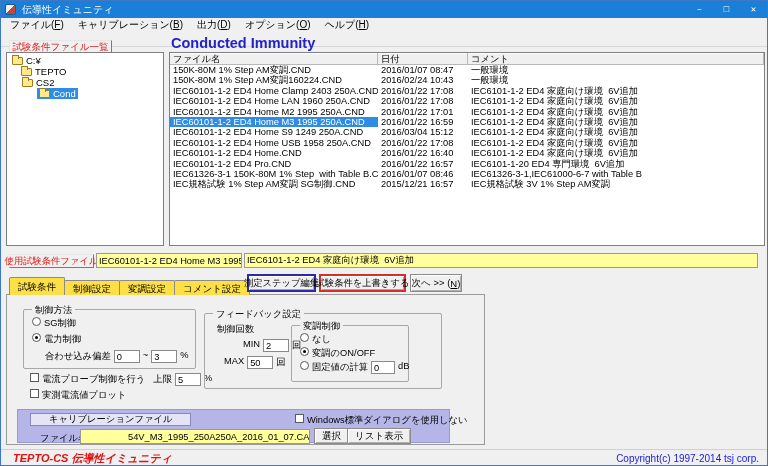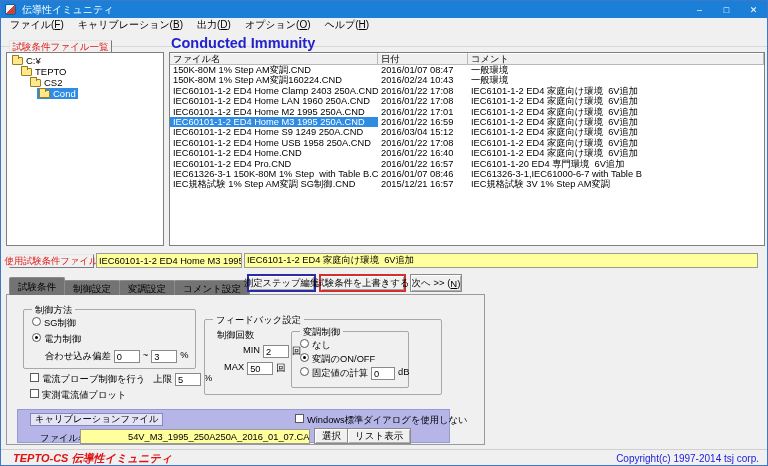--- a/index.html
+++ b/index.html
@@ -4,21 +4,21 @@
 <style>
   * { margin:0; padding:0; box-sizing:border-box; }
   html,body { background:#8a8a8a; }
   body { font-family:"Liberation Sans","DejaVu Sans",sans-serif; }
   .window {
     position:relative; width:768px; height:466px; background:#f0f0f0;
     border:1px solid #3c78c8; overflow:hidden; color:#000; font-size:10px;
   }
   
   .titlebar { position:absolute; left:0; top:0; width:100%; height:17px; background:#1b7fd8;
-    display:flex; align-items:center; padding-left:4px; }
+    display:flex; align-items:center; padding-left:4px;font-family:Liberation Mono, monospace; }
   .app-icon { width:11px; height:11px; border-radius:2px; flex:none;
     background:linear-gradient(135deg,#f2f2f2 45%,#cc4433 45%); border:1px solid #0e5ea8; }
   .titlebar-title { color:#fff; font-size:10px; margin-left:6px; white-space:nowrap; }
   .win-controls { margin-left:auto; display:flex; height:100%; }
   .win-btn { width:27px; height:100%; color:#fff; font-size:9px; display:flex; align-items:center; justify-content:center; }
   
   .menubar { position:absolute; left:0; top:17px; width:100%; height:29px; background:#f0f0f0;
     border-bottom:1px solid #d8d8d8; display:flex; padding-left:2px; }
   .menu-item { padding:0 7px; font-size:10px; white-space:nowrap; }
   
@@ -48,21 +48,21 @@
   
   .cond-label { position:absolute; left:8px; top:253px; width:85px; height:14px;
     background:#f0f0f0; border:1px solid; border-color:#e6e6e6 #7a7a7a #7a7a7a #e6e6e6;
     color:#e01818; font-size:9.3px; display:flex; align-items:center; justify-content:center; white-space:nowrap; }
   .field-yellow { background:#ffff9c; border:1px solid #9a9a9a; font-size:9.3px;
     display:flex; align-items:center; padding:0 2px; white-space:pre; overflow:hidden; }
   #cond-file { position:absolute; left:95px; top:252px; width:146px; height:15px; }
   #cond-comment { position:absolute; left:243px; top:252px; width:514px; height:15px; }
   
   .tab-strip { position:absolute; left:8px; top:276px; height:18px; display:flex; align-items:flex-end; z-index:3; }
-  .tab { height:15px; padding:0 8px; font-size:9.5px; line-height:15px; background:#737373;
+  .tab { height:15px; padding:0 8px; font-size:9.5px; line-height:15px; background:#fde047;
     border:1px solid #8b8b8b; border-bottom:none; border-radius:2px 2px 0 0; margin-right:-1px; white-space:nowrap; }
   .tab.active { height:18px; line-height:18px; position:relative; z-index:4; }
   .tab-panel { position:absolute; left:5px; top:293px; width:479px; height:151px;
     background:#f0f0f0; border:1px solid #9a9a9a; z-index:2; }
   
   .btn { background:#f0f0f0; border:1px solid #8a8a8a;
     box-shadow:inset 1px 1px 0 #fff, inset -1px -1px 0 #b0b0b0;
     font-size:9.5px; display:flex; align-items:center; justify-content:center; white-space:nowrap; }
   #btn-edit { position:absolute; left:246px; top:273px; width:69px; height:18px; z-index:5;
     border:2px solid #2b2ba8; box-shadow:inset 1px 1px 0 #fff, inset -1px -1px 0 #a8a8a8; background:#f0f0f0;
@@ -76,21 +76,21 @@
   .legend { position:absolute; top:-6px; left:8px; background:#f0f0f0; padding:0 3px; font-size:9.3px; white-space:nowrap; }
   .row { position:absolute; display:flex; align-items:flex-start; gap:3px; white-space:nowrap; font-size:9.3px; }
   .radio { width:9px; height:9px; border:1px solid #5a5a5a; border-radius:50%; background:#fff; flex:none; position:relative; }
   .radio.checked::after { content:''; position:absolute; left:2px; top:2px; width:3px; height:3px; background:#000; border-radius:50%; }
   .checkbox { width:9px; height:9px; border:1px solid #5a5a5a; background:#fff; flex:none; }
   .field { background:#fff; border:1px solid #8a8a8a; height:13px; font-size:9.3px;
     display:flex; align-items:center; padding:0 2px; overflow:hidden; }
   .w26 { width:26px; } .w24 { width:24px; }
   
   .cal-panel { position:absolute; left:10px; top:114px; width:433px; height:34px; background:#b5b5e8; border:1px solid #9a9ad2; }
-  .cal-title { position:absolute; left:12px; top:3px; height:13px; padding:0 4px; background:#e4e4f6;
+  .cal-title { position:absolute; left:12px; top:3px; height:13px; padding:0 18px; background:#e4e4f6;
     border:1px solid #8888c0; font-size:9.3px; display:flex; align-items:center; white-space:nowrap; }
   .cal-check { left:277px; top:4px; }
   .cal-file-label { position:absolute; left:22px; top:22px; font-size:9.3px; white-space:nowrap; }
   #cal-file { position:absolute; left:62px; top:19px; width:230px; height:15px;padding-left:47px; }
   .cal-btn { position:absolute; top:18px; height:16px; padding:0 7px; }
   #btn-select { left:296px; }
   #btn-listview { left:329px; }
   
   .statusbar { position:absolute; left:0; top:448px; width:100%; height:18px; background:#f0f0f0;
     border-top:1px solid #d0d0d0; display:flex; align-items:center; }
@@ -129,21 +129,21 @@
           <span class="folder"></span>
           <span>C:¥</span>
         </span>
       </div>
       <div class="tree-row" style="padding-left: 12px;">
         <span class="tree-inner">
           <span class="folder"></span>
           <span>TEPTO</span>
         </span>
       </div>
-      <div class="tree-row" style="padding-left: 21px;">
+      <div class="tree-row" style="padding-left: 13px;">
         <span class="tree-inner">
           <span class="folder"></span>
           <span>CS2</span>
         </span>
       </div>
       <div class="tree-row" style="padding-left: 30px;">
         <span class="tree-inner selected">
           <span class="folder"></span>
           <span>Cond</span>
         </span>
@@ -261,21 +261,21 @@
       <span style="width:2px;"></span>
       <span>上限</span>
       <span class="field w26">5</span>
       <span>%</span>
     </div>
     <div class="row" style="left:23px; top:94px;">
       <span class="checkbox"></span>
       <span>実測電流値プロット</span>
     </div>
 
-    <div class="groupbox" style="left:197px; top:24px; width:238px; height:76px;">
+    <div class="groupbox" style="left:197px; top:18px; width:238px; height:76px;">
       <span class="legend">フィードバック設定</span>
       <div class="row" style="left:12px; top:9px;">
         <span>制御回数</span>
       </div>
       <div class="row" style="left:22px; top:25px;margin-left:16px;">
         <span>MIN</span>
         <span class="field w26">2</span>
         <span>回</span>
       </div>
       <div class="row" style="left:19px; top:42px;">

